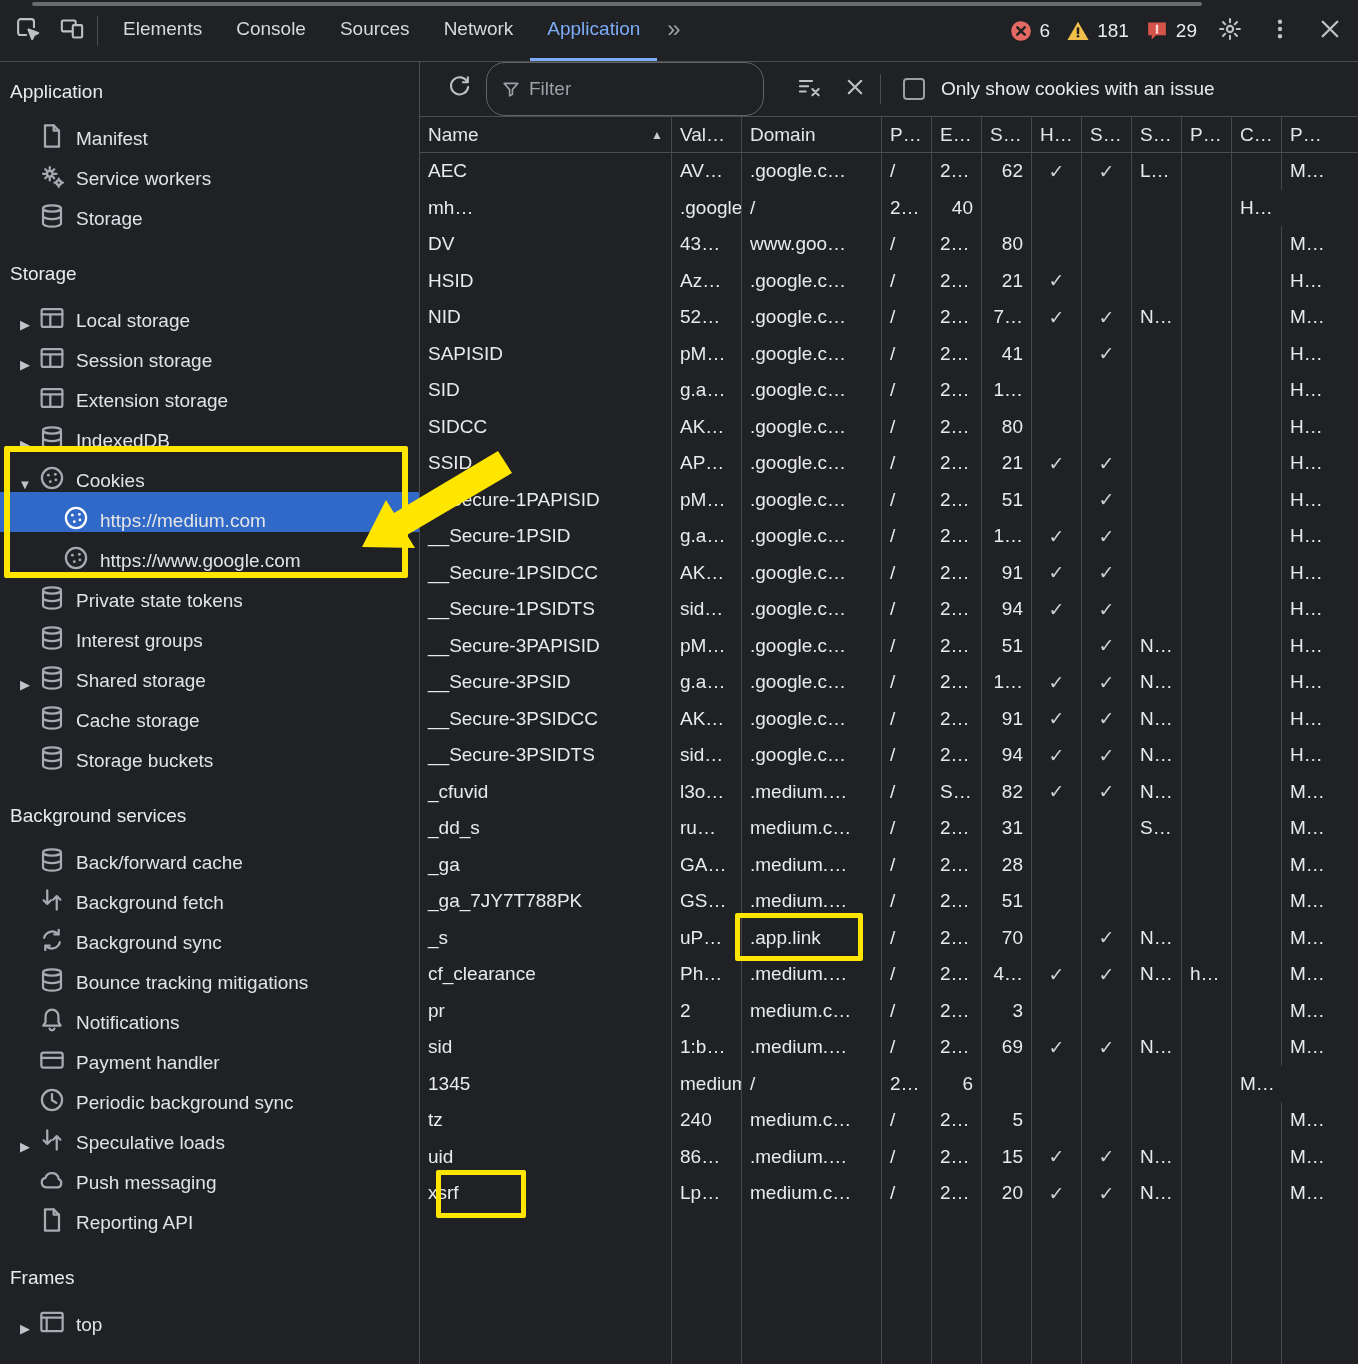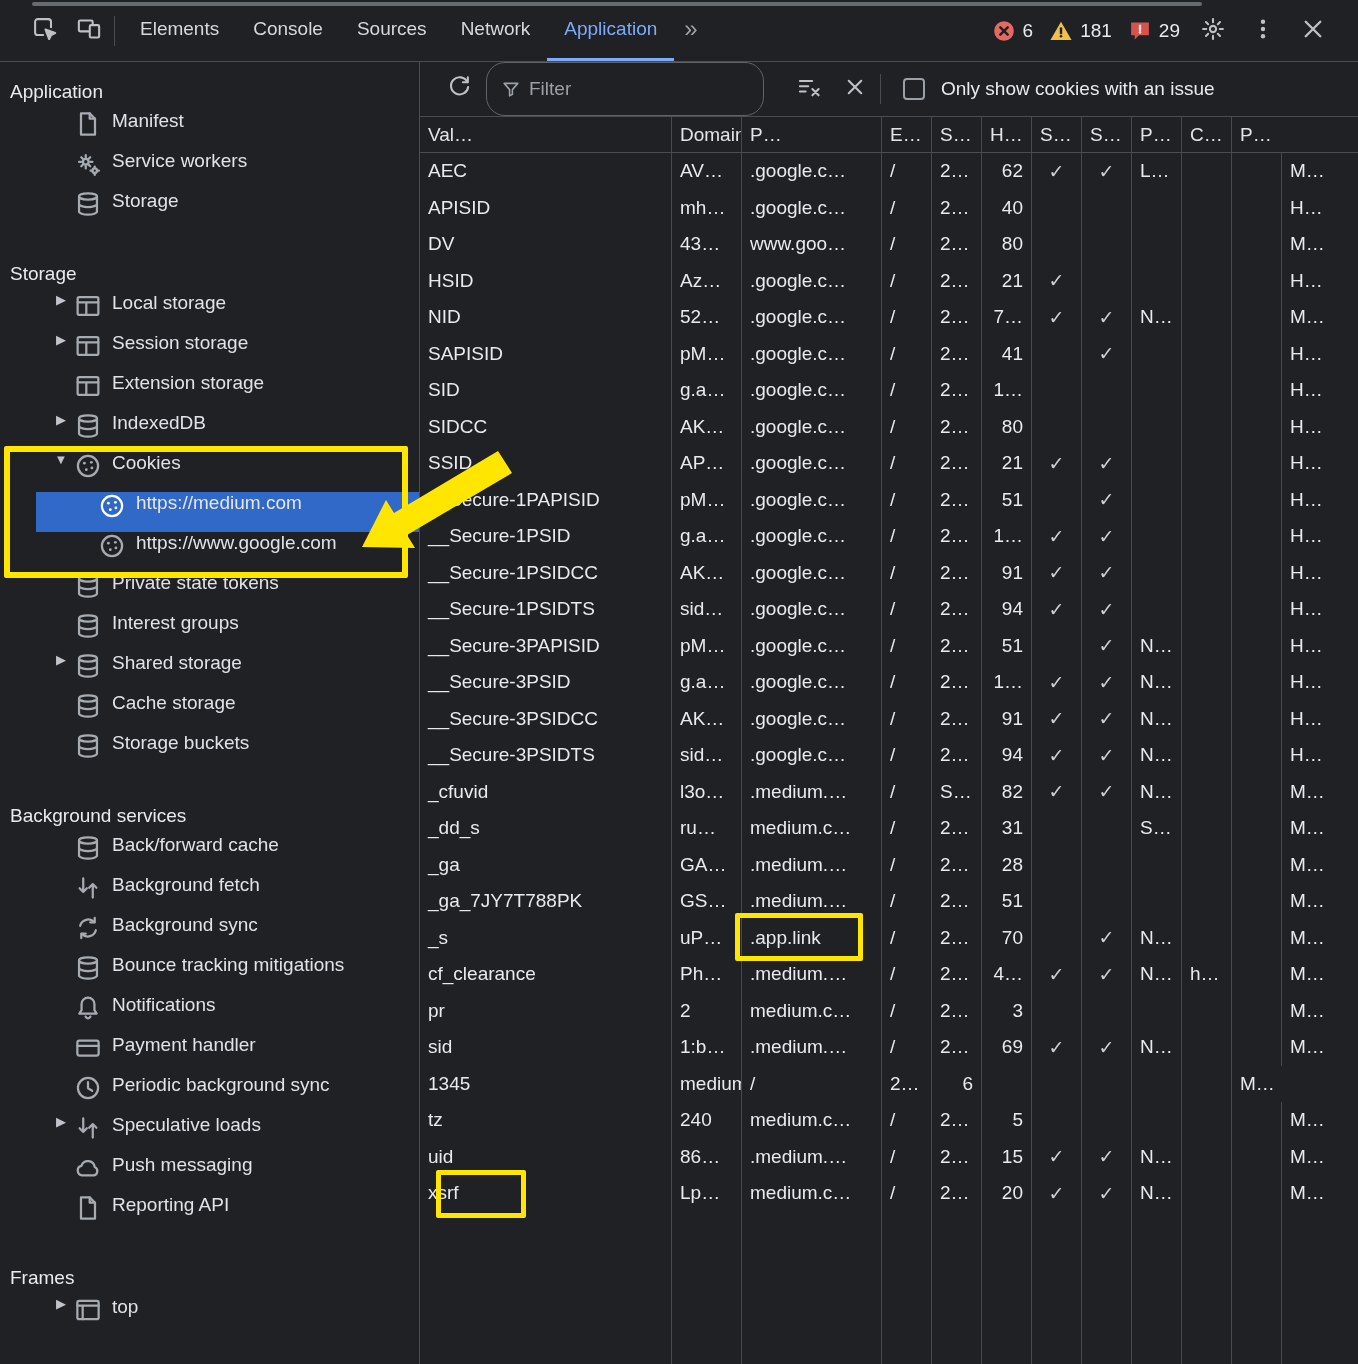--- a/index.html
+++ b/index.html
@@ -5,41 +5,41 @@
   :root{
     --bg:#202124; --line:#494c50; --cell-line:#45484c;
     --text:#e8eaed; --dim:#a6abb2; --accent:#7cacf8; --sel:#3069c8; --hl:#ffe600;
   }
   *{margin:0;padding:0;box-sizing:border-box;}
   html,body{width:1358px;height:1364px;background:var(--bg);overflow:hidden;
     font-family:"Liberation Sans","DejaVu Sans",sans-serif;color:var(--text);}
   .devtools{position:relative;width:1358px;height:1364px;display:flex;flex-direction:column;background:var(--bg);}
 
   
-  .main-toolbar{position:relative;flex:0 0 62px;display:flex;align-items:stretch;border-bottom:1px solid var(--line);padding:0 28px;}
+  .main-toolbar{position:relative;flex:0 0 62px;display:flex;align-items:stretch;border-bottom:1px solid var(--line);padding:0 11px;}
   .window-edge{position:absolute;top:2px;left:32px;width:1170px;height:4px;background:#74777b;border-radius:2px;opacity:.85;}
   .tb-icons{display:flex;align-items:center;gap:10px;}
   .icon-btn{width:34px;height:34px;display:flex;align-items:center;justify-content:center;color:#bdc1c6;cursor:pointer;flex:0 0 auto;}
   .icon-btn svg{width:26px;height:26px;}
   .vdiv{width:1px;height:30px;background:var(--line);align-self:center;margin:0 8px;}
   .tab-strip{display:flex;align-items:stretch;}
   .tab{display:flex;align-items:center;padding:0 17px;font-size:19px;color:#d5d8dc;cursor:pointer;border-bottom:3px solid transparent;}
   .tab.active{color:var(--accent);border-bottom-color:var(--accent);}
   .tab.more{font-size:24px;color:#9aa0a6;padding:0 10px;border-bottom:3px solid transparent;}
   .toolbar-right{margin-left:auto;display:flex;align-items:center;gap:16px;}
   .badge{display:flex;align-items:center;gap:7px;font-size:19px;color:var(--text);cursor:pointer;}
   .badge .bicon{width:24px;height:24px;display:flex;}
   .badge .bicon svg{width:24px;height:24px;}
 
   
   .content{flex:1;display:flex;min-height:0;}
   .sidebar{flex:0 0 420px;width:420px;border-right:1px solid var(--line);padding-top:12px;overflow:hidden;}
   .section + .section{margin-top:26px;}
   .section-title{height:36px;display:flex;align-items:center;padding-left:10px;font-size:19px;color:var(--text);}
-  .tree-item{height:40px;display:flex;align-items:flex-start;padding-left:12px;font-size:19px;color:#dfe3e8;cursor:pointer;white-space:nowrap;margin-left:36px;}
+  .tree-item{height:40px;display:flex;align-items:flex-end;padding-left:12px;font-size:19px;color:#dfe3e8;cursor:pointer;white-space:nowrap;}
   .tree-item .disc{width:26px;flex:0 0 26px;text-align:center;font-size:13px;color:#c0c4ca;}
   .tree-item .ticon{width:28px;height:28px;flex:0 0 28px;margin-right:10px;color:var(--dim);}
   .tree-item .ticon svg{width:100%;height:100%;}
   .tree-item.depth1{padding-left:36px;}
   .tree-item.selected{background:var(--sel);color:#e5e5e5;}
   .tree-item.selected .ticon,.tree-item.selected .disc{color:#fff;}
 
   .panel{flex:1;display:flex;flex-direction:column;min-width:0;}
   .cookies-toolbar{flex:0 0 55px;display:flex;align-items:center;border-bottom:1px solid var(--line);padding-left:22px;}
   .filter-pill{margin-left:10px;width:278px;height:54px;border:1px solid #5f6368;border-radius:19px;display:flex;align-items:center;padding:0 14px;gap:8px;color:#9aa0a6;}
@@ -425,20 +425,24 @@
                 <path d="M5.2 5.2l9.6 9.6M14.8 5.2l-9.6 9.6"></path>
               </svg></span>
           </div>
         <div class="vdiv"></div>
         <div class="checkbox"></div>
         <div class="checkbox-label">Only show cookies with an issue</div>
       </div>
 
       <div class="cookie-table">
         <div class="tr thead">
+            <div class="cell th name-th">
+              <span>Name</span>
+              <span class="sort">▲</span>
+            </div>
             <div class="cell th">
               <span>Val…</span>
             </div>
             <div class="cell th">
               <span>Domain</span>
             </div>
             <div class="cell th">
               <span>P…</span>
             </div>
             <div class="cell th">
@@ -475,21 +479,20 @@
               <div class="cell">2…</div>
               <div class="cell num">62</div>
               <div class="cell check">✓</div>
               <div class="cell check">✓</div>
               <div class="cell">L…</div>
               <div class="cell"></div>
               <div class="cell"></div>
               <div class="cell last">M…</div>
             </div>
             <div class="tr">
-              <div class="cell">APISID</div>
               <div class="cell">mh…</div>
               <div class="cell">.google.c…</div>
               <div class="cell">/</div>
               <div class="cell">2…</div>
               <div class="cell num">40</div>
               <div class="cell check"></div>
               <div class="cell check"></div>
               <div class="cell"></div>
               <div class="cell"></div>
               <div class="cell"></div>

